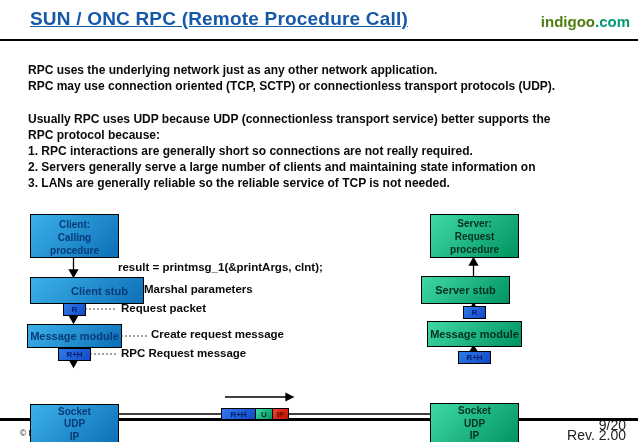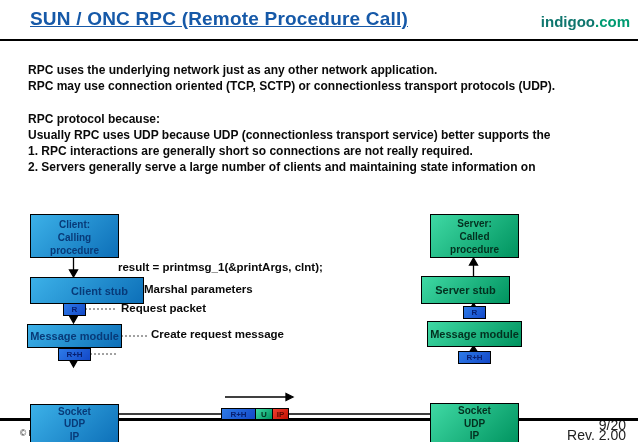--- a/index.html
+++ b/index.html
@@ -8,21 +8,21 @@
     font-family:"Liberation Sans", sans-serif; overflow:hidden;
     margin:0 auto;
   }
   
   .page-title {
     position:absolute; left:30px; top:8px;
     font-size:19px; font-weight:bold; color:#1659A8;
     text-decoration:underline; white-space:nowrap; letter-spacing:0.2px;
   }
   .logo { position:absolute; right:8px; top:13px; font-size:15px; font-weight:bold; white-space:nowrap; }
-  .logo .name { color:#0f766e; }
+  .logo .name { color:#4d7c0f; }
   .logo .tld  { color:#009B72; }
   .header-rule { position:absolute; left:0; top:39px; width:638px; height:2px; background:#000; }
 
   
   .section-heading { position:absolute; left:28px; top:45px; font-size:15px; font-weight:bold; color:#000; white-space:nowrap; }
   .body-text { position:absolute; left:28px; top:62px; }
   .body-line { font-size:12px; font-weight:bold; color:#0a0a0a; line-height:16.2px; min-height:16.2px; white-space:nowrap; }
 
   
   .dbox {
@@ -85,24 +85,25 @@
 <div class="slide">
 
   <div class="page-title">SUN / ONC RPC (Remote Procedure Call)</div>
   <div class="logo"><span class="name">indigoo</span><span class="tld">.com</span></div>
   <div class="header-rule"></div>
 
   <div class="body-text">
     <div class="body-line">RPC uses the underlying network just as any other network application.</div>
     <div class="body-line">RPC may use connection oriented (TCP, SCTP) or connectionless transport protocols (UDP).</div>
     <div class="body-line"></div>
+    <div class="body-line">Usually RPC uses UDP because UDP (connectionless transport service) better supports the</div>
     <div class="body-line">RPC protocol because:</div>
-    <div class="body-line">Usually RPC uses UDP because UDP (connectionless transport service) better supports the</div>
     <div class="body-line">1. RPC interactions are generally short so connections are not really required.</div>
     <div class="body-line">2. Servers generally serve a large number of clients and maintaining state information on</div>
+    <div class="body-line">3. LANs are generally reliable so the reliable service of TCP is not needed.</div>
   </div>
 
   <svg class="connectors" width="638" height="442">
     <g stroke="#000" stroke-width="1.3" fill="#000">
 
       <line x1="73.5" y1="257" x2="73.5" y2="271"></line>
       <polygon points="69.5,270 77.5,270 73.5,277"></polygon>
       <line x1="73.5" y1="314" x2="73.5" y2="317"></line>
       <polygon points="69.5,316 77.5,316 73.5,323"></polygon>
       <line x1="73.5" y1="359" x2="73.5" y2="361"></line>
@@ -137,37 +138,38 @@
   <div id="left-mm" class="dbox blue mm-box">Message module</div>
   <div id="left-rh" class="dbox tag">R+H</div>
   <div id="left-sock" class="dbox blue sock-box">
     <span>Socket</span>
     <span>UDP</span>
     <span>IP</span>
   </div>
 
   <div id="server-proc" class="dbox green proc-box">
     <span>Server:</span>
-    <span>Called</span>
+    <span>Request</span>
     <span>procedure</span>
   </div>
   <div id="server-stub" class="dbox green stub-box">Server stub</div>
   <div id="right-r" class="dbox tag">R</div>
   <div id="right-mm" class="dbox green mm-box">Message module</div>
   <div id="right-rh" class="dbox tag">R+H</div>
   <div id="right-sock" class="dbox green sock-box">
     <span>Socket</span>
     <span>UDP</span>
     <span>IP</span>
   </div>
 
   <div id="note-call" class="note">result = printmsg_1(&amp;printArgs, clnt);</div>
   <div id="note-marshal" class="note">Marshal parameters</div>
   <div id="note-reqpkt" class="note">Request packet</div>
   <div id="note-create" class="note">Create request message</div>
+  <div id="note-rpcreq" class="note">RPC Request message</div>
 
   <div class="packet">
     <div class="seg seg-rh">R+H</div>
     <div class="seg seg-u">U</div>
     <div class="seg seg-ip">IP</div>
   </div>
 
   <div class="footer-rule"></div>
   <div class="copyright">© Peter R. Egli 2015</div>
   <div class="pageinfo">

